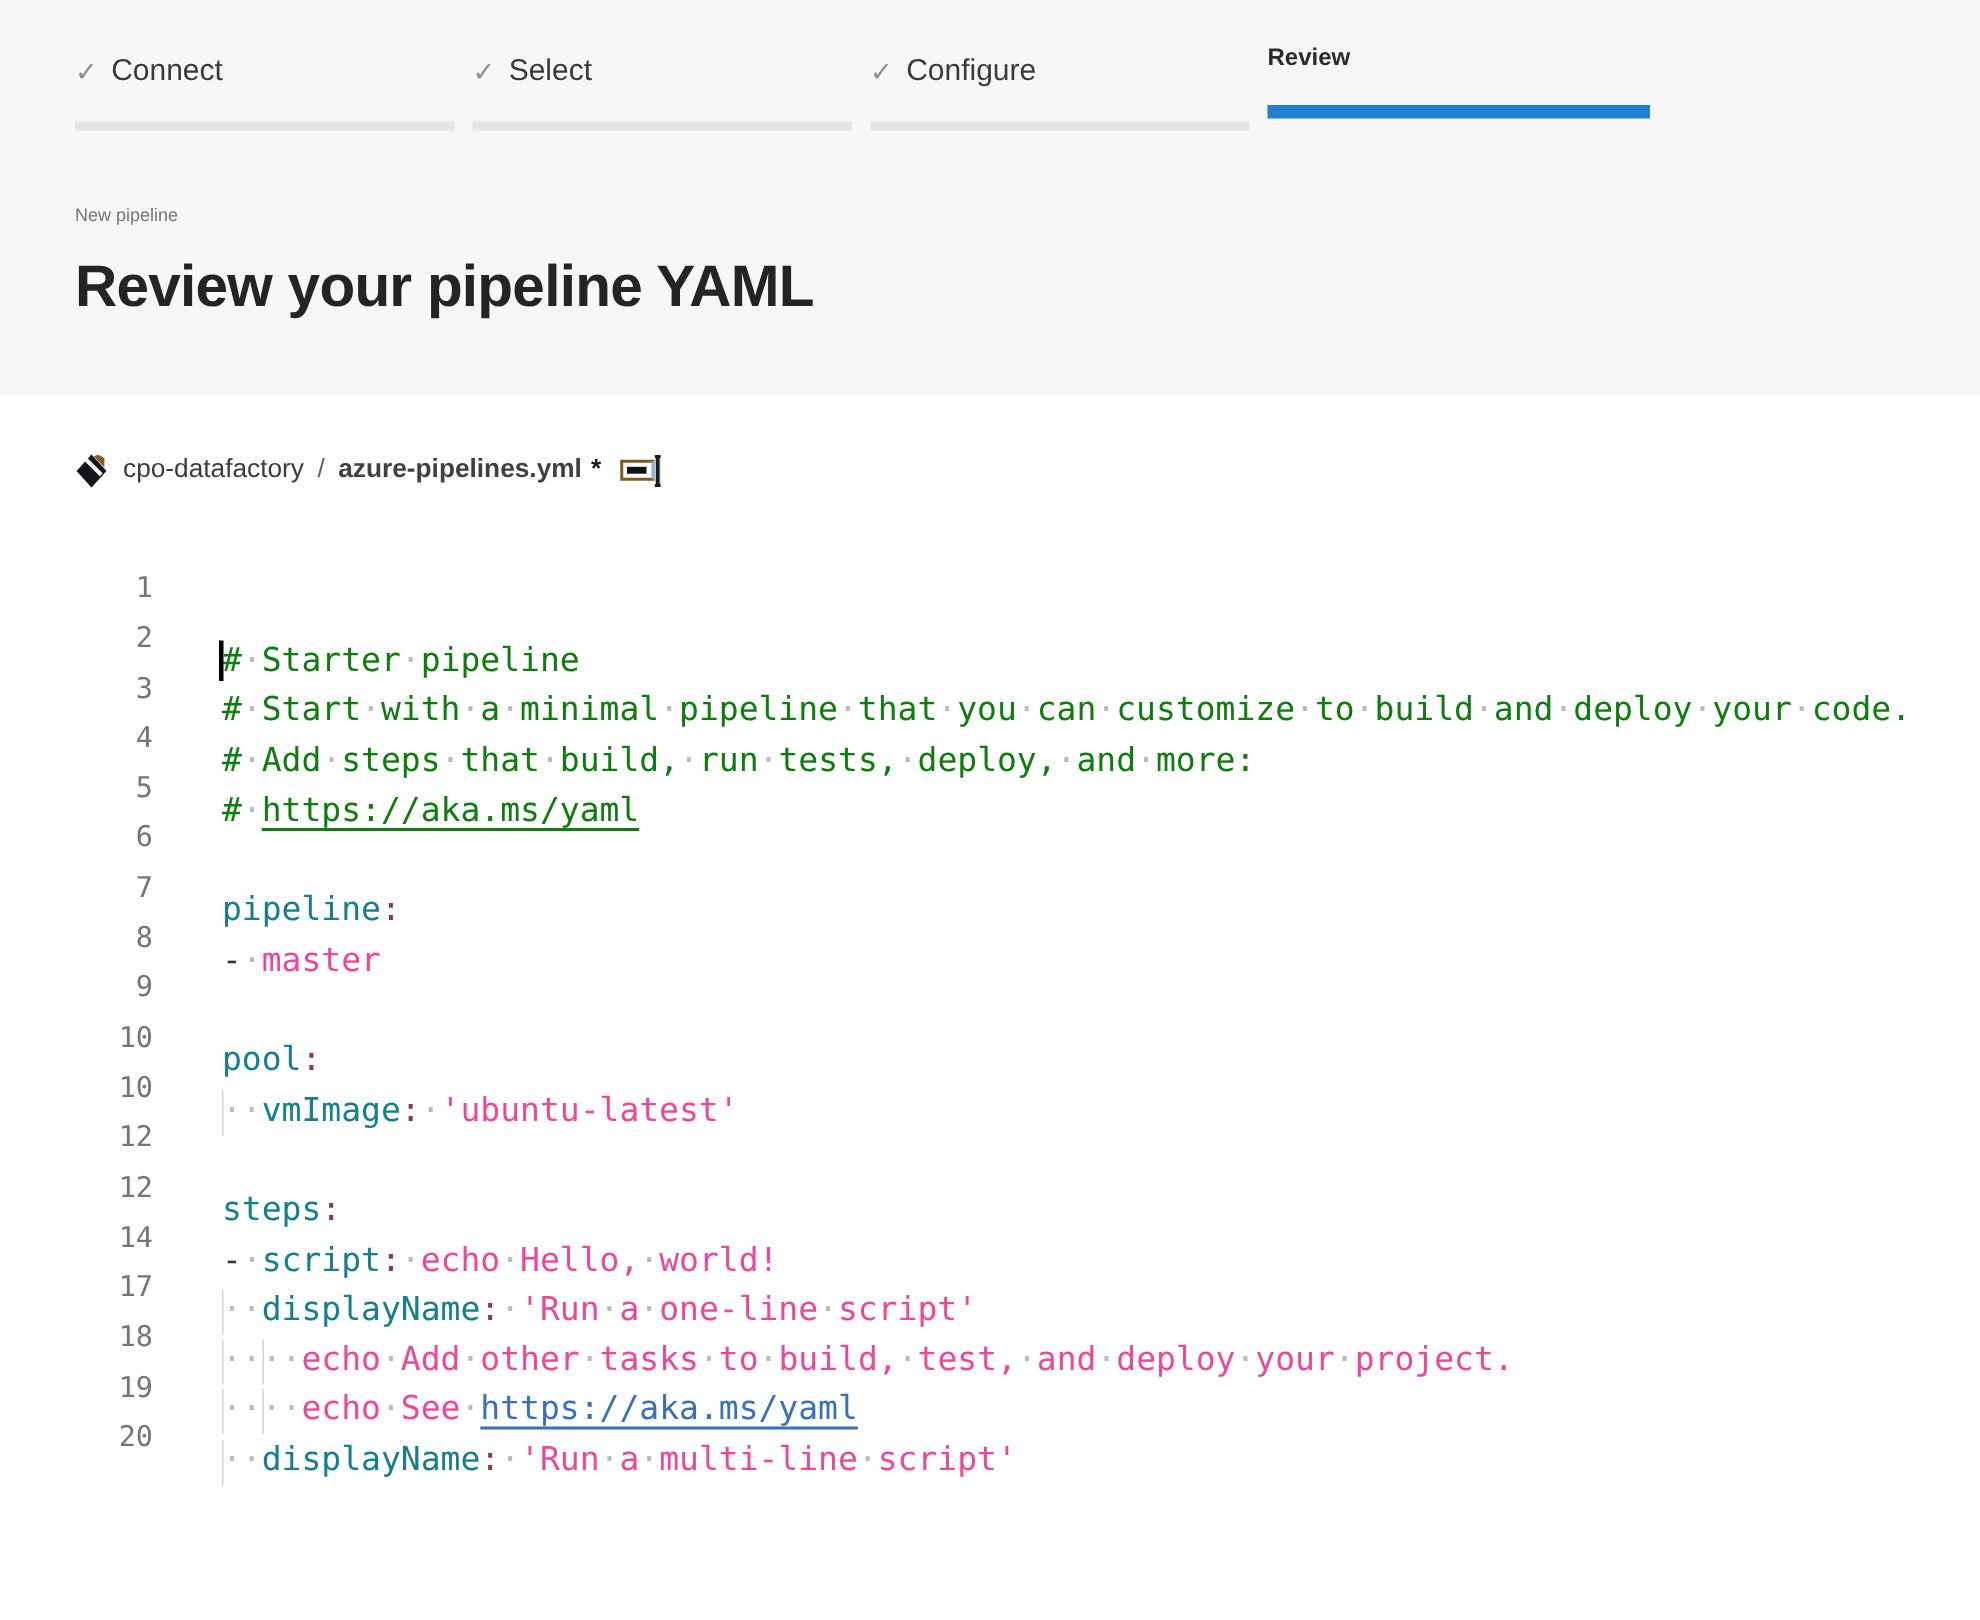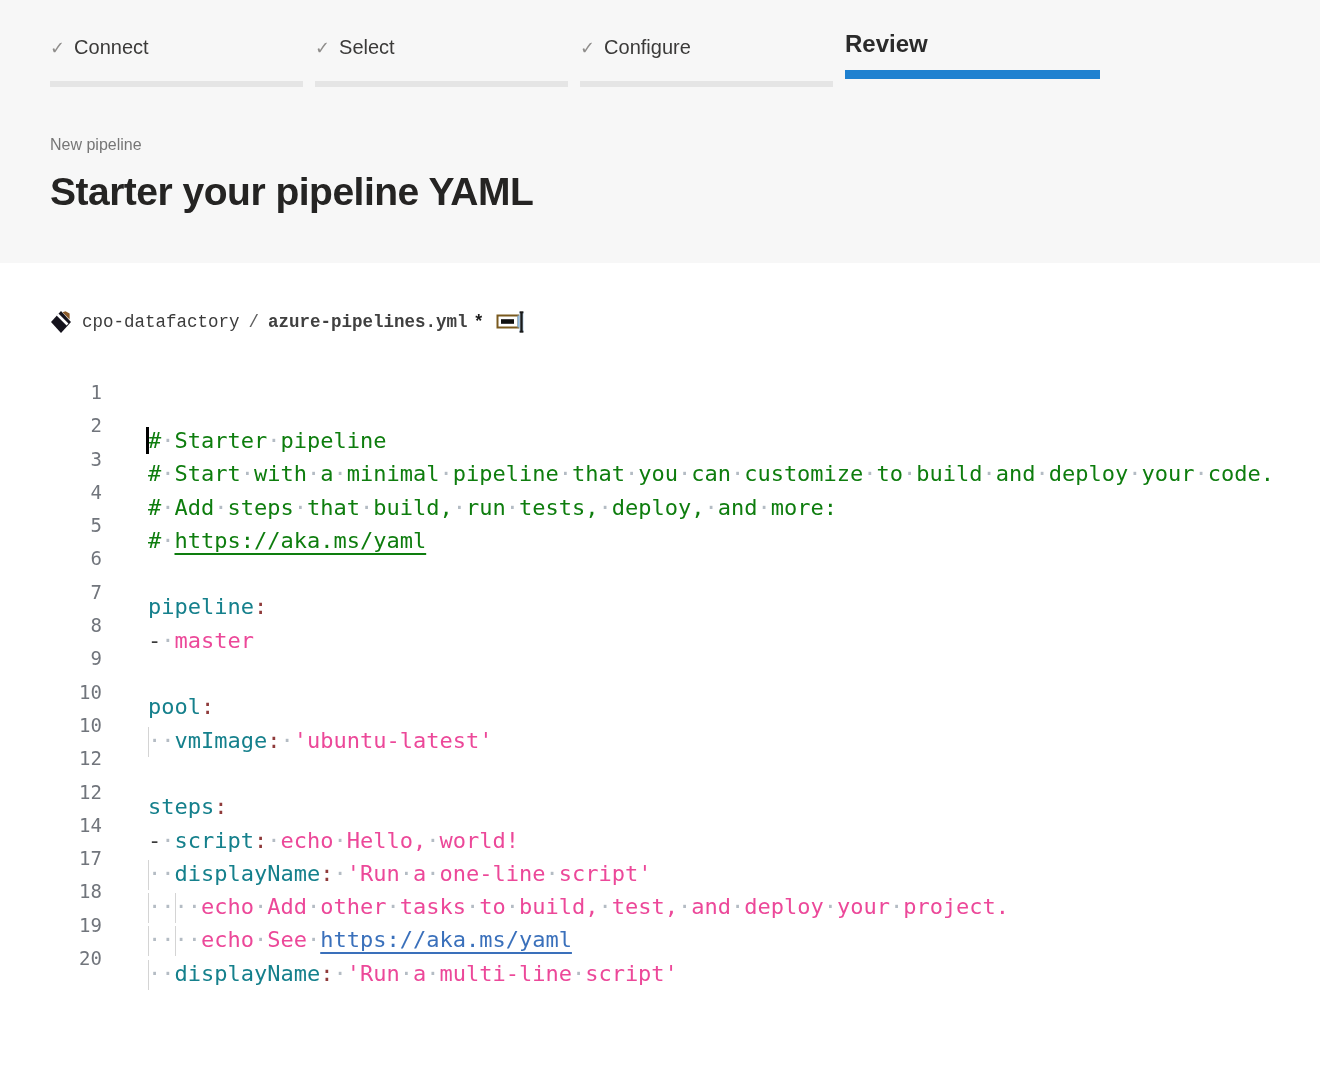--- a/index.html
+++ b/index.html
@@ -9,29 +9,29 @@
 
   
   .header { position:absolute; left:0; top:0; width:1320px; height:263px; background:#f7f7f7; }
 
   .stepper { position:absolute; left:50px; top:28px; display:flex; }
   .step { position:relative; width:253px; height:64px; margin-right:12px; cursor:pointer; }
   .step-label { position:absolute; left:0; top:8px; font-size:20px; color:#3b3a39; display:flex; align-items:center; }
   .step-check { color:#8f8d8b; font-size:18px; margin-right:9px; }
   .step-bar { position:absolute; left:0; top:53px; width:100%; height:6px; background:#e5e5e5; }
   .step.active { width:255px; }
-  .step.active .step-label { top:2px; font-weight:700; color:#2b2b2b; font-size:24px; }
+  .step.active .step-label { top:2px; font-weight:700; color:#2b2b2b; font-size:16px; }
   .step.active .step-bar { top:42px; height:9px; background:#1f81d0; }
 
-  .eyebrow { position:absolute; left:50px; top:136px; font-size:16px; color:#767676; }
+  .eyebrow { position:absolute; left:50px; top:136px; font-size:12px; color:#767676; }
   .page-title { position:absolute; left:50px; top:170px; font-size:39px; font-weight:700;
                 color:#252423; letter-spacing:-0.5px; }
 
   
-  .breadcrumb { position:absolute; left:50px; top:302px; height:40px; display:flex; align-items:center; font-size:17.5px; color:#333;font-family:Liberation Mono, monospace; }
+  .breadcrumb { position:absolute; left:50px; top:302px; height:40px; display:flex; align-items:flex-start; font-size:17.5px; color:#333; }
   .crumb-icon { width:22px; height:24px; margin-right:10px; flex:0 0 auto; }
   .crumb-repo { color:#3b3b3b; }
   .crumb-sep { margin:0 9px; color:#5f5f5f; }
   .crumb-file { font-weight:700; color:#404040; }
   .crumb-star { font-weight:700; color:#1c1c1c; margin-left:6px; }
   .rename-icon { width:30px; height:24px; margin-left:12px; cursor:pointer; flex:0 0 auto; }
 
   
   .editor { position:absolute; left:60px; top:376px; width:1250px; cursor:text; }
   .code-row { display:flex; height:33.3px; line-height:33.3px;
@@ -84,21 +84,21 @@
       </div>
       <div class="step active">
         <div class="step-label">
           <span>Review</span>
         </div>
         <div class="step-bar"></div>
       </div>
     </div>
 
     <div class="eyebrow">New pipeline</div>
-    <h1 class="page-title">Starter your pipeline YAML</h1>
+    <h1 class="page-title">Review your pipeline YAML</h1>
   </div>
 
   <div class="breadcrumb">
     <svg class="crumb-icon" viewBox="0 0 22 24">
       <polygon points="11,1 21,12 11,23 1,12" fill="#15131d"></polygon>
       <line x1="7.5" y1="4.5" x2="17.5" y2="14.5" stroke="#ffffff" stroke-width="2.6"></line>
       <polygon points="12.5,2.2 19.6,9.6 19.6,3.4 15.5,1.2" fill="#8a5a2a"></polygon>
     </svg>
     <span class="crumb-repo">cpo-datafactory</span>
     <span class="crumb-sep">/</span>

